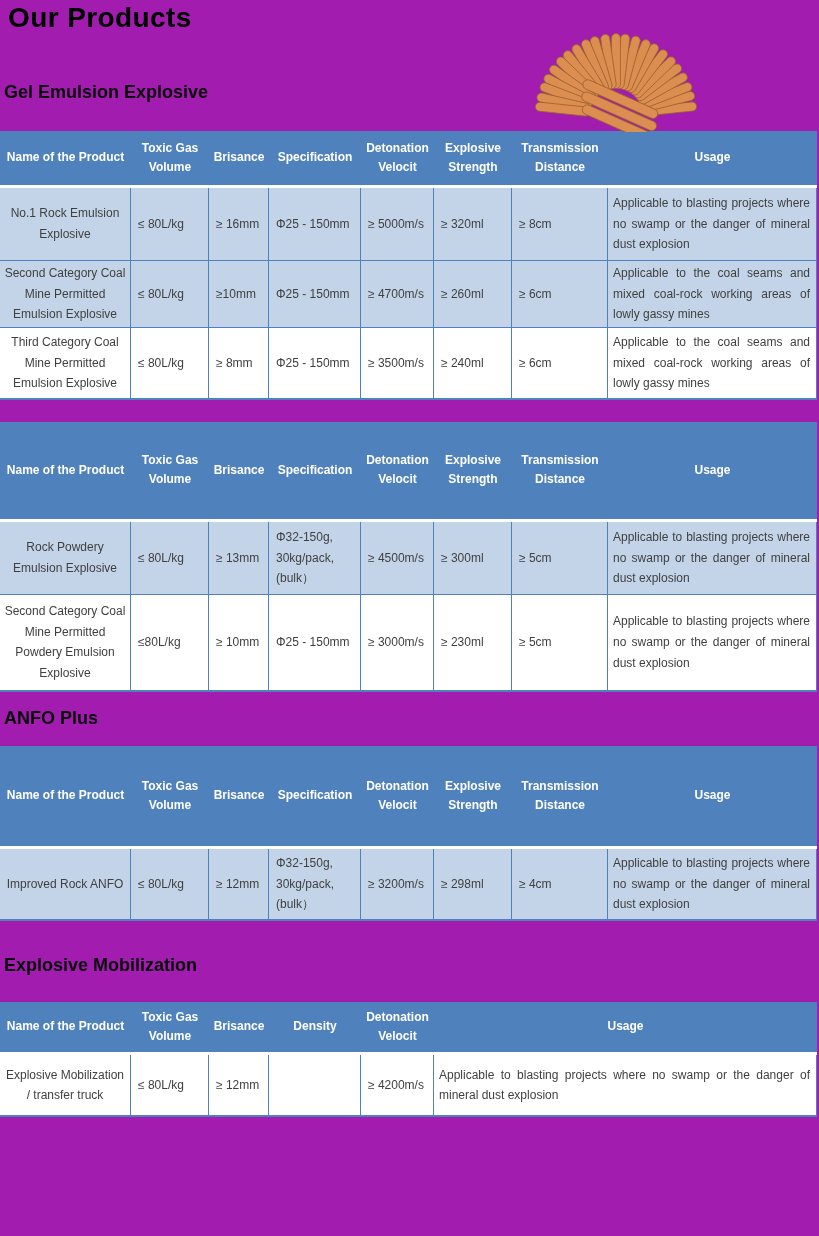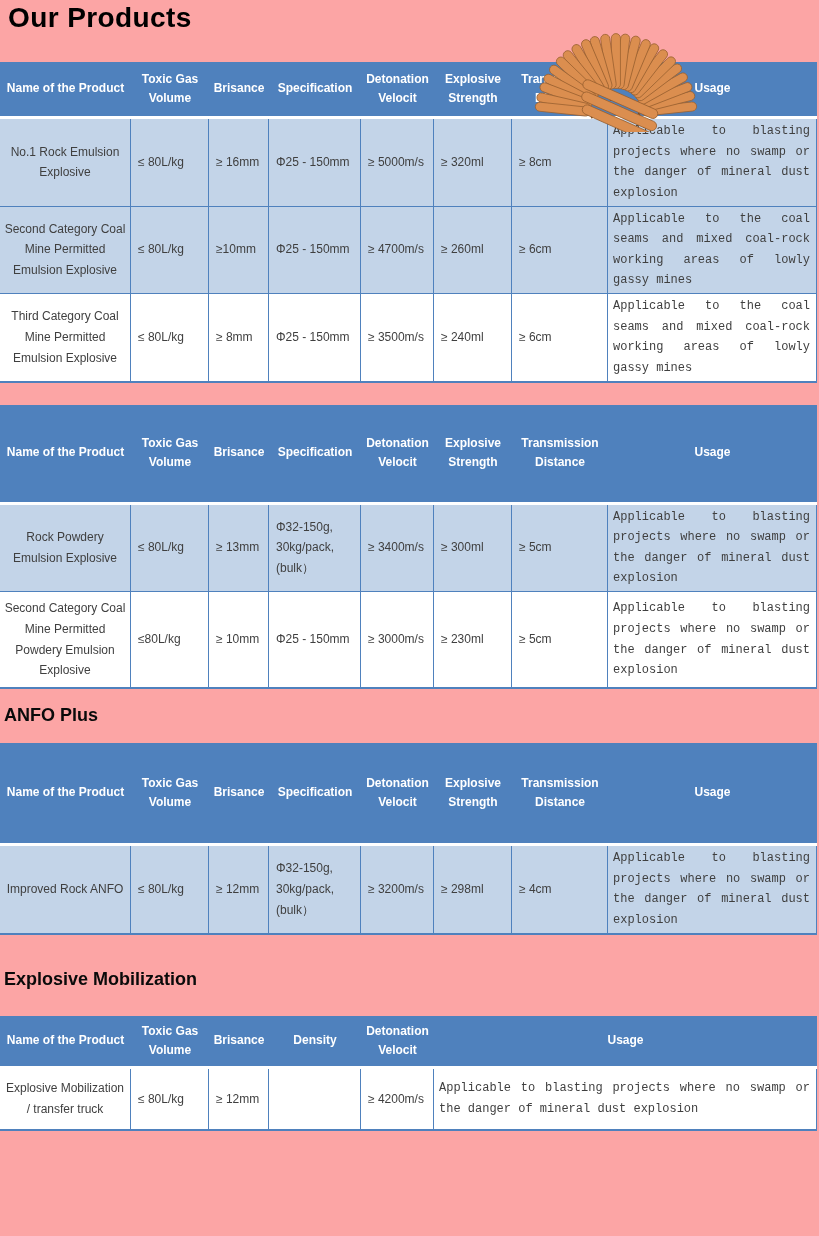--- a/index.html
+++ b/index.html
@@ -1,17 +1,17 @@
 <!DOCTYPE html>
 <html><head>
 <meta charset="utf-8">
 <style>
   html,body{margin:0;padding:0;background:#ffffff;}
   body{font-family:"Liberation Sans", sans-serif; color:#3f3f3f;}
-  .page{position:relative;width:819px;height:1236px;overflow:hidden;background:#fca5a5;}
+  .page{position:relative;width:819px;height:1236px;overflow:hidden;background:#a21caf;}
 
   h1{font-size:28px;font-weight:bold;color:#000;margin:2px 0 0 8px;letter-spacing:.4px;}
   h2{font-size:18px;font-weight:bold;color:#0a0a0a;margin:0 0 0 4px;}
   .h-gel{margin-top:48px;}
   .h-powdery{margin-top:22px;}
   .h-anfo{margin-top:16px;}
   .h-mob{margin-top:34px;}
 
   .sticks{position:absolute;left:500px;top:22px;width:232px;height:110px;}
 
@@ -38,21 +38,21 @@
   #t1 tbody tr:nth-child(2){height:63px;}
   #t1 tbody tr:nth-child(3){height:73px;}
   #t1 tbody tr:nth-child(4){height:78px;}
   #t2 tbody tr:nth-child(1){height:72px;}
   #t2 tbody tr:nth-child(2){height:98px;}
   #t3 tbody tr:nth-child(1){height:72px;}
   #t4 tbody tr:nth-child(1){height:62px;}
 
   td.c-name{text-align:center;padding:2px 4px;}
   td.c-val{text-align:left;padding:2px 3px 2px 7px;overflow-wrap:break-word;}
-  td.c-usage{text-align:justify;padding:2px 6px 2px 5px;font-family:Liberation Mono, monospace;}
+  td.c-usage{text-align:justify;padding:2px 6px 2px 5px;}
 
   col.w-name{width:131px;} col.w-toxic{width:78px;} col.w-bris{width:60px;}
   col.w-spec{width:92px;} col.w-velo{width:73px;} col.w-stre{width:78px;}
   col.w-dist{width:96px;} col.w-use{width:209px;} col.w-use-wide{width:383px;}
 </style>
 </head>
 <body>
 
 <div class="page">
 
@@ -90,20 +90,21 @@
       <use href="#stick" transform="rotate(-174 118 96)"></use>
       <path d="M 93 99 A 26 26 0 0 1 143 99" fill="none" stroke="#7a4a20" stroke-width="2.2" stroke-dasharray="1.6 5.4" stroke-linecap="round"></path>
       <g transform="rotate(24 118 90)">
         <rect x="76" y="74" width="84" height="10" rx="5" fill="#DB8E4F" stroke="#9A6130" stroke-width="0.8"></rect>
         <rect x="80" y="86" width="84" height="10" rx="5" fill="#DB8E4F" stroke="#9A6130" stroke-width="0.8"></rect>
         <rect x="86" y="98" width="78" height="10" rx="5" fill="#DB8E4F" stroke="#9A6130" stroke-width="0.8"></rect>
       </g>
     </svg>
   </div>
 
+  <h2 class="h-gel">Gel Emulsion Explosive</h2>
 
   <table class="ptable" id="t1">
     <colgroup>
         <col class="w-name">
         <col class="w-toxic">
         <col class="w-bris">
         <col class="w-spec">
         <col class="w-velo">
         <col class="w-stre">
         <col class="w-dist">
@@ -178,21 +179,21 @@
         <th>Transmission Distance</th>
         <th>Usage</th>
       </tr>
     </thead>
     <tbody>
       <tr class="shade">
         <td class="c-name">Rock Powdery Emulsion Explosive</td>
         <td class="c-val">≤ 80L/kg</td>
         <td class="c-val">≥ 13mm</td>
         <td class="c-val">Φ32-150g, 30kg/pack,(bulk）</td>
-        <td class="c-val">≥ 3400m/s</td>
+        <td class="c-val">≥ 4500m/s</td>
         <td class="c-val">≥ 300ml</td>
         <td class="c-val">≥ 5cm</td>
         <td class="c-usage">Applicable to blasting projects where no swamp or the danger of mineral dust explosion</td>
       </tr>
       <tr>
         <td class="c-name">Second Category Coal Mine Permitted Powdery Emulsion Explosive</td>
         <td class="c-val">≤80L/kg</td>
         <td class="c-val">≥ 10mm</td>
         <td class="c-val">Φ25 - 150mm</td>
         <td class="c-val">≥ 3000m/s</td>

